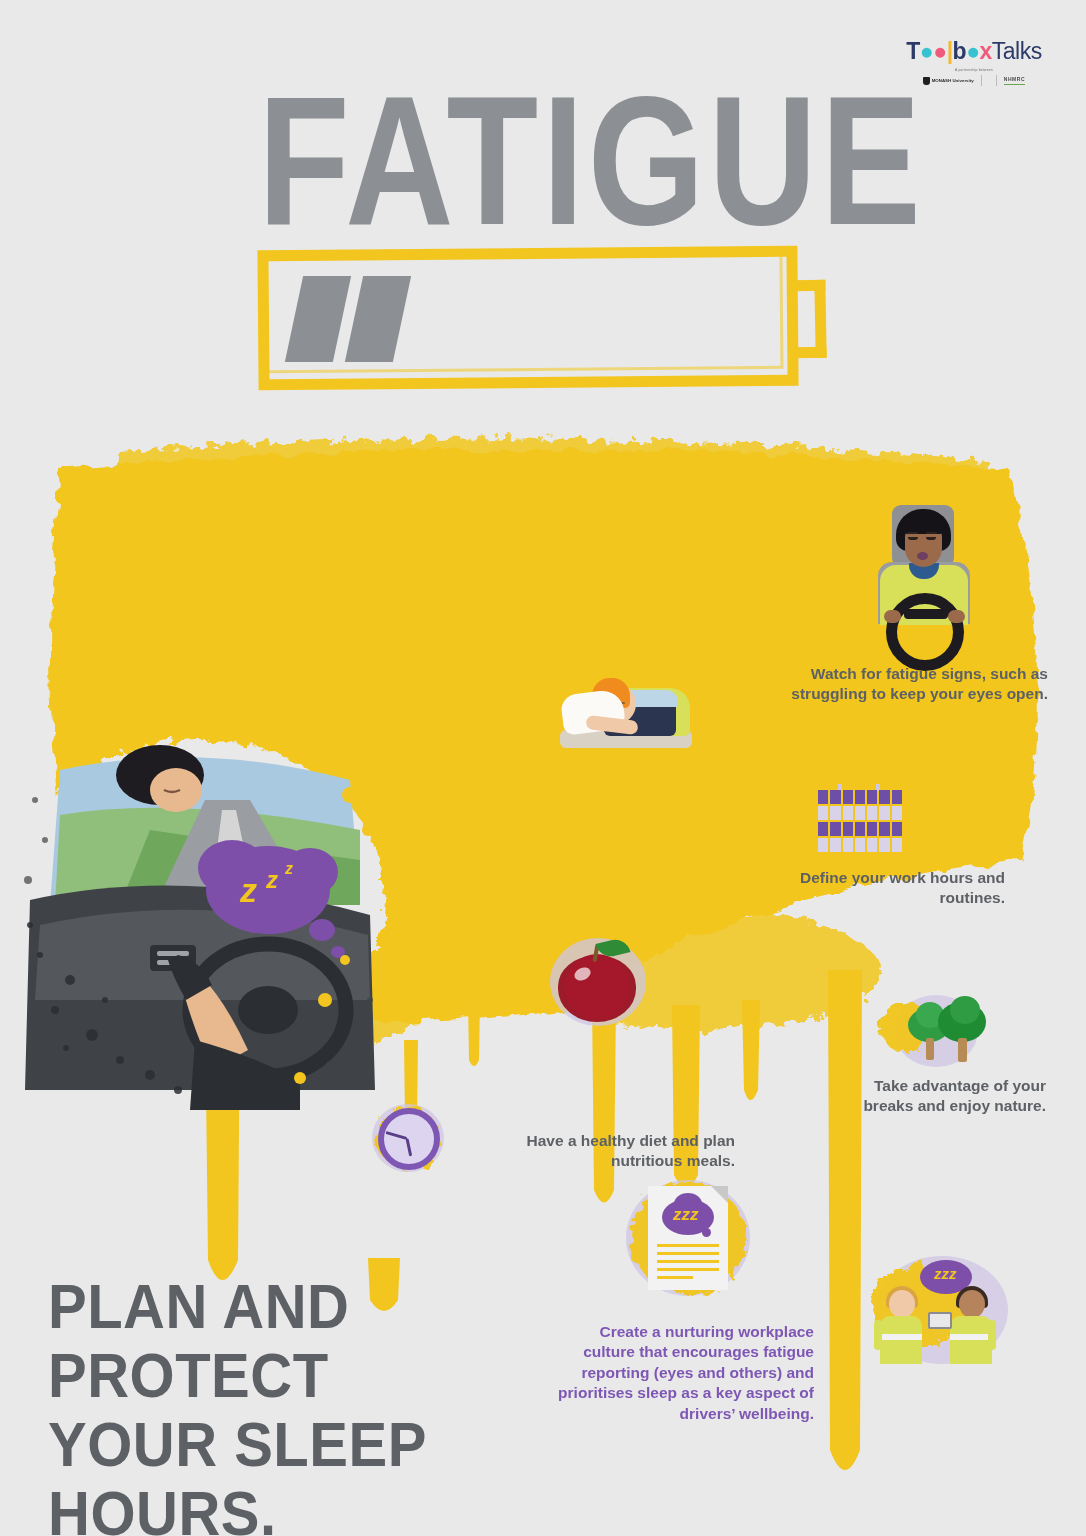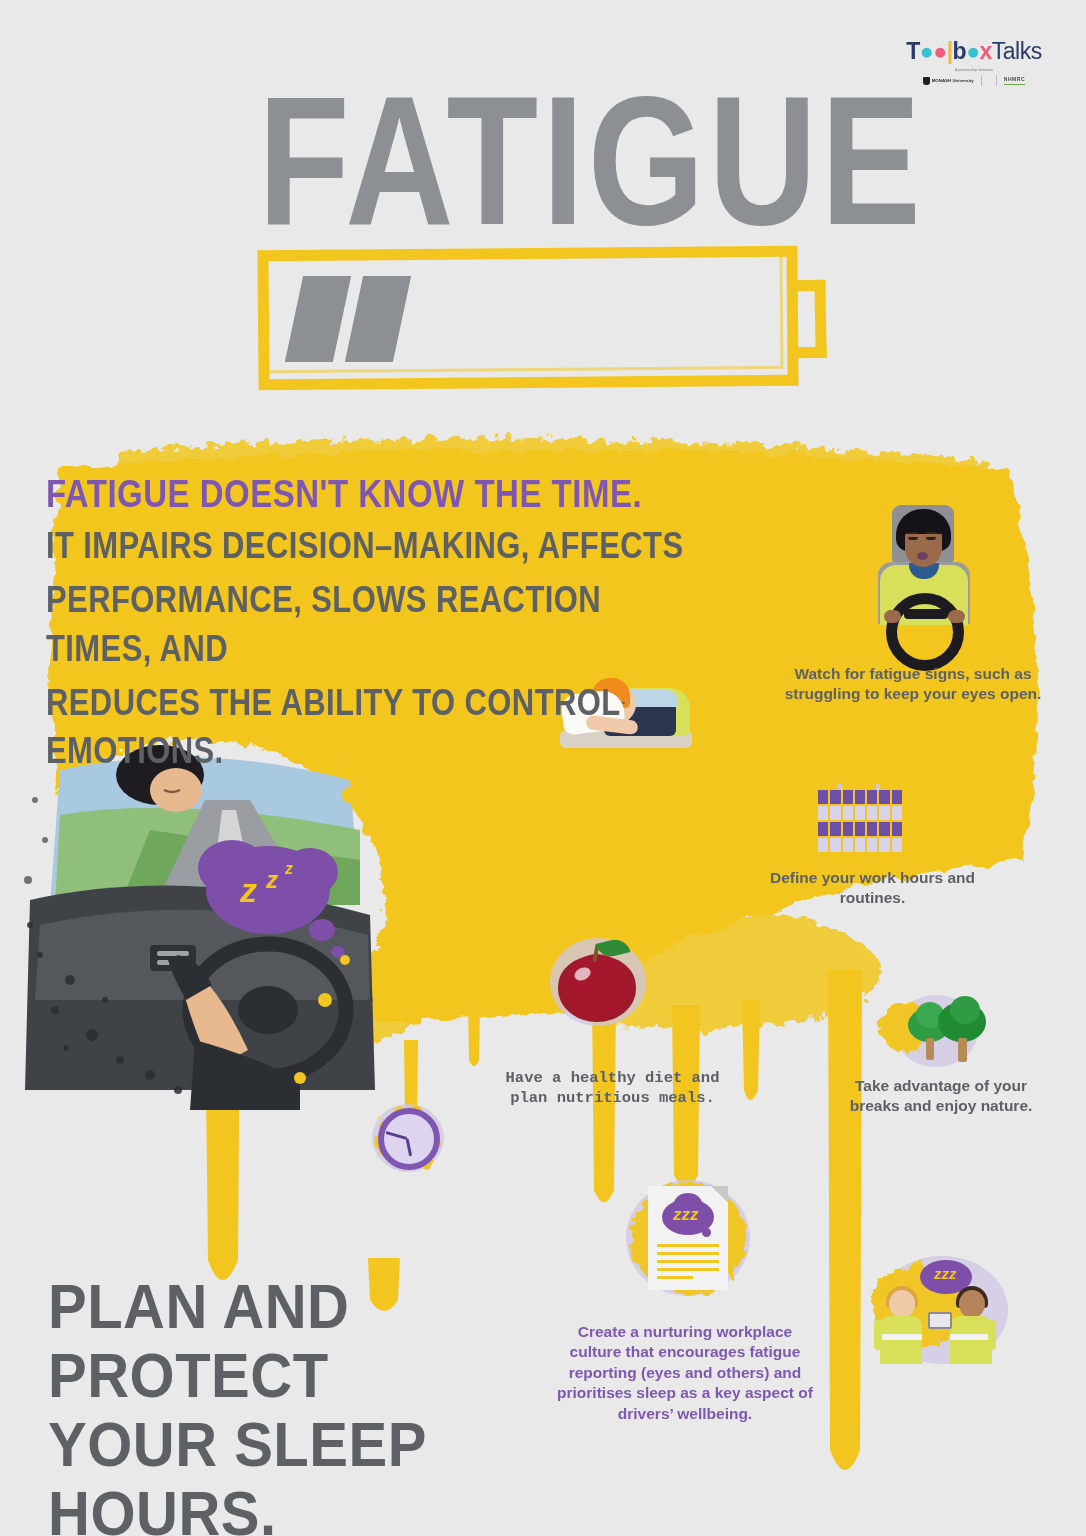--- a/index.html
+++ b/index.html
@@ -78,21 +78,21 @@
   .slogan {
     position:absolute; left:48px; top:1272px; width:520px; z-index:6;
     font-family:"Liberation Sans Narrow","Liberation Sans", sans-serif;
     font-size:58px; font-weight:bold; color:#5d6166; line-height:1.08;
     letter-spacing:.5px; transform:scaleY(1.1); transform-origin:left top;
   }
 
   
   .tip { position:absolute; z-index:6; text-align:center; }
   .tip .cap {
-    font-size:15.5px; font-weight:bold; line-height:1.32; color:#5d6166;
+    font-size:15.5px; font-weight:bold; line-height:1.32; color:#5d6166;text-align:right;
   }
   .tip.purple .cap { color:#7e57b5; }
 
   
   .ill-driver { position:absolute; left:862px; top:505px; width:120px; height:145px; }
   .d-headrest { position:absolute; left:30px; top:0; width:62px; height:62px; background:#8e9094; border-radius:9px; }
   .d-seat { position:absolute; left:16px; top:57px; width:92px; height:62px; background:#9a9ca0; border-radius:14px 14px 0 0; }
   .d-hair { position:absolute; left:34px; top:4px; width:55px; height:42px; background:#151318; border-radius:26px 26px 12px 12px; }
   .d-face { position:absolute; left:43px; top:16px; width:37px; height:46px; background:#9a6a4a; border-radius:17px 17px 20px 20px; }
   .d-hairfront { position:absolute; left:40px; top:10px; width:43px; height:19px; background:#151318; border-radius:22px 22px 8px 8px; }
@@ -329,28 +329,20 @@
     <span>FATIGUE</span>
   </div>
 
   <div class="battery">
     <div class="battery-body"></div>
     <div class="battery-tip"></div>
     <div class="bar b1"></div>
     <div class="bar b2"></div>
   </div>
 
-  <div class="headline">
-    <div class="headline-1">FATIGUE DOESN'T KNOW THE TIME.</div>
-    <div class="headline-2">
-      <div>IT IMPAIRS DECISION–MAKING, AFFECTS</div>
-      <div>PERFORMANCE, SLOWS REACTION TIMES, AND</div>
-      <div>REDUCES THE ABILITY TO CONTROL EMOTIONS.</div>
-    </div>
-  </div>
 
   <div class="ill-driver">
     <div class="d-headrest"></div>
     <div class="d-seat"></div>
     <div class="d-shirt"></div>
     <div class="d-neck"></div>
     <div class="d-collar"></div>
     <div class="d-hair"></div>
     <div class="d-face"></div>
     <div class="d-hairfront"></div>
@@ -418,21 +410,21 @@
     <div class="cap">Define your work hours and routines.</div>
   </div>
 
   <div class="ill-apple">
     <div class="a-body"></div>
     <div class="a-body2"></div>
     <div class="a-stem"></div>
     <div class="a-leaf"></div>
     <div class="a-shine"></div>
   </div>
-  <div class="tip" style="left:490px; top:1068px; width:245px;font-family:Liberation Mono, monospace;">
+  <div class="tip" style="left:490px; top:1131px; width:245px;">
     <div class="cap">Have a healthy diet and plan nutritious meals.</div>
   </div>
 
   <div class="ill-tree">
     <div class="t-crown" style="left:0; top:8px; width:42px; height:34px; background:#2f9b42;"></div>
     <div class="t-crown" style="left:8px; top:2px; width:28px; height:26px; background:#3aa84f;"></div>
     <div class="t-trunk" style="left:18px; top:38px; width:8px; height:22px;"></div>
     <div class="t-crown" style="left:30px; top:2px; width:48px; height:40px; background:#1f8c34;"></div>
     <div class="t-crown" style="left:42px; top:-4px; width:30px; height:28px; background:#2f9b42;"></div>
     <div class="t-trunk" style="left:50px; top:38px; width:9px; height:24px;"></div>

